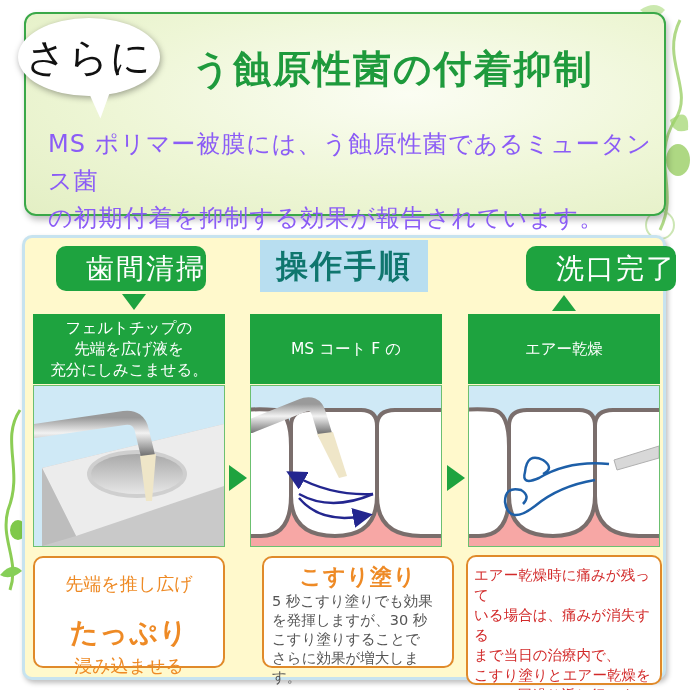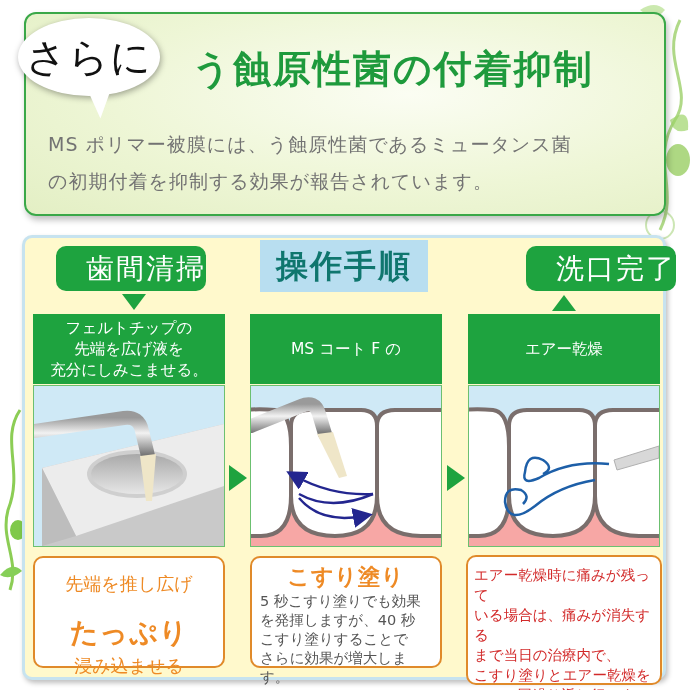--- a/index.html
+++ b/index.html
@@ -8,21 +8,21 @@
   .vine{position:absolute;}
   
   .top-card{left:24px;top:12px;width:642px;height:204px;border:2px solid #3aa848;border-radius:12px;
     background:radial-gradient(ellipse at 60% 40%,#fbfdf3 0%,#eef6d6 55%,#e3efc4 100%);
     box-shadow:2px 4px 6px rgba(0,0,0,0.25);box-sizing:border-box;}
   .bubble{left:18px;top:18px;width:142px;height:78px;background:#fff;border-radius:50%;
     box-shadow:1px 2px 6px rgba(0,0,0,0.35);}
   .bubble-tail{left:88px;top:84px;width:0;height:0;border-left:10px solid transparent;border-right:18px solid transparent;border-top:34px solid #fff;transform:rotate(-8deg);}
   .bubble-text{left:22px;top:30px;width:134px;text-align:center;font-size:40px;color:#111;letter-spacing:1px;}
   .top-title{left:192px;top:44px;font-size:38px;font-weight:bold;color:#1e9a3c;letter-spacing:2px;white-space:nowrap;}
-  .top-body{left:48px;top:126px;width:610px;font-size:19px;line-height:37px;color:#737373;letter-spacing:1px;}
+  .top-body{left:48px;top:126px;width:610px;font-size:24px;line-height:37px;color:#8b5cf6;letter-spacing:1px;}
   
   .panel{left:22px;top:235px;width:644px;height:445px;background:#fff9cc;border:3px solid #c7e3ef;border-radius:10px;box-sizing:border-box;box-shadow:2px 3px 5px rgba(0,0,0,0.25);}
   .proc-title{left:260px;top:240px;width:168px;height:52px;background:#b8def0;color:#0f766e;font-size:32px;font-weight:bold;text-align:center;line-height:52px;letter-spacing:2px;}
   .pill{background:#1ea33f;color:#fff;border-radius:10px;font-size:28px;text-align:right;letter-spacing:2px;}
   .pill-start{left:56px;top:246px;width:150px;height:45px;line-height:45px;}
   .pill-end{left:490px;top:246px;width:150px;height:45px;line-height:45px;margin-left:36px;}
   .tri-down{left:122px;top:294px;width:0;height:0;border-left:12px solid transparent;border-right:12px solid transparent;border-top:16px solid #1ea33f;}
   .tri-up{left:552px;top:295px;width:0;height:0;border-left:12px solid transparent;border-right:12px solid transparent;border-bottom:16px solid #1ea33f;}
   .step{width:192px;height:70px;background:#1ea33f;color:#fff;font-size:15.5px;text-align:center;display:flex;align-items:center;justify-content:center;line-height:21px;}
   .illus{width:190px;height:160px;border:1px solid #6cc070;overflow:hidden;background:#cfe9f6;}
@@ -127,25 +127,25 @@
     <path d="M40 40 Q 40 24 58 24 L 110 24 Q 126 24 126 40 L 126 110 Q 126 150 84 150 Q 40 150 40 110z" fill="#fff" stroke="#7a6e6c" stroke-width="4"></path>
     <path d="M126 40 Q 126 24 144 24 L 200 24 L 200 150 L 170 150 Q 126 150 126 110z" fill="#fff" stroke="#7a6e6c" stroke-width="4"></path>
     <path d="M0 40 L 50 20 Q 64 14 68 28 L 74 48" stroke="url(#metal2)" stroke-width="14" fill="none" stroke-linecap="round"></path>
     <polygon points="66,48 82,46 96,90 88,92" fill="#efe6c8"></polygon>
     <path d="M122 108 Q 80 110 44 90" stroke="#23268f" stroke-width="2.5" fill="none" marker-end="url(#ah)"></path>
     <path d="M122 108 Q 80 126 48 108" stroke="#23268f" stroke-width="2.5" fill="none"></path>
     <path d="M48 112 Q 70 138 112 130" stroke="#23268f" stroke-width="2.5" fill="none" marker-end="url(#ah)"></path>
   </svg>
 </div>
 <div class="abs tri-right" style="left:447px;top:465px;"></div>
-<div class="abs note" style="left:250px;top:556px;width:192px;height:112px;padding:4px 8px;">
+<div class="abs note" style="left:262px;top:556px;width:192px;height:112px;padding:4px 8px;">
   <div class="note2-title">こすり塗り</div>
   <div class="note2-body">
     <div>5 秒こすり塗りでも効果</div>
-    <div>を発揮しますが、40 秒</div>
+    <div>を発揮しますが、30 秒</div>
     <div>こすり塗りすることで</div>
     <div>さらに効果が増大します。</div>
   </div>
 </div>
 
 <div class="abs step" style="left:468px;top:314px;">
   <div>エアー乾燥</div>
 </div>
 <div class="abs illus" style="left:468px;top:385px;">
   <svg width="190" height="160" viewBox="0 0 190 160">

